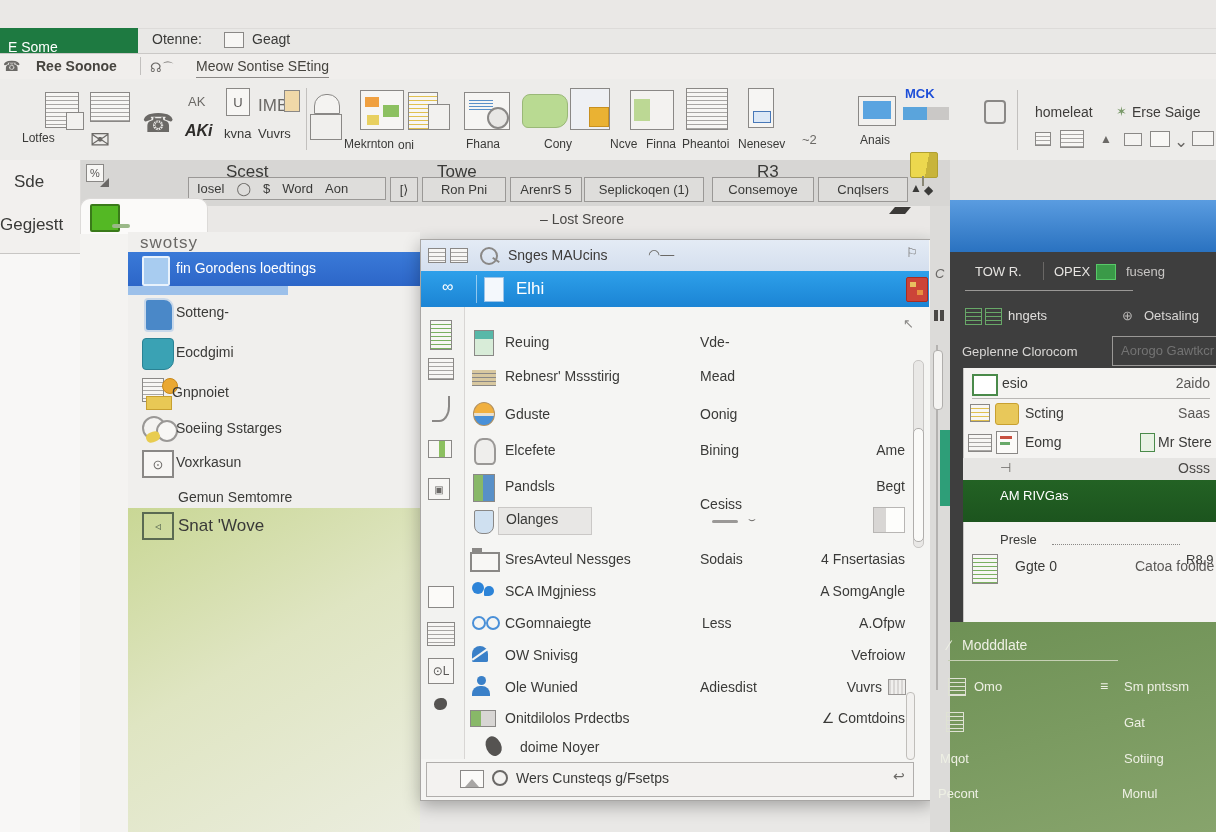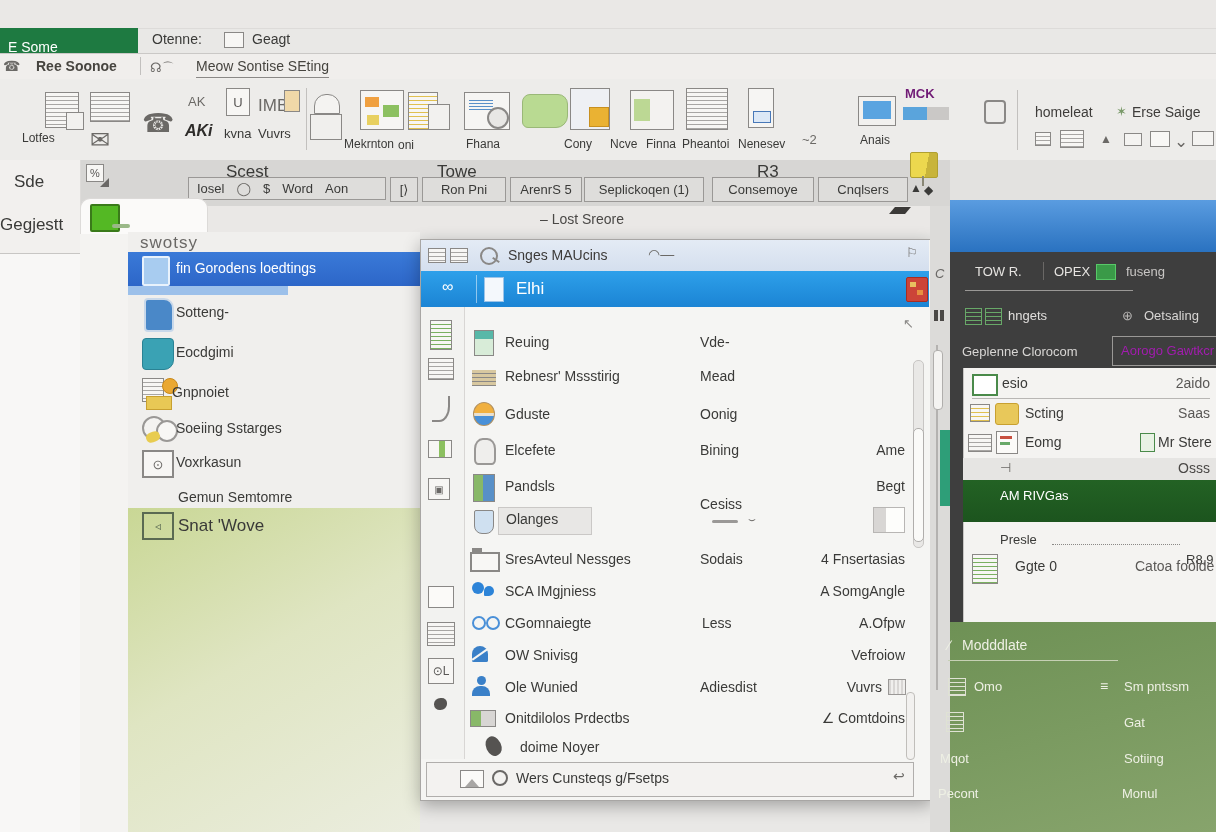--- a/index.html
+++ b/index.html
@@ -69,39 +69,39 @@
 <span class="abs t t12" style="left:398px;top:138px">oni</span>
 <div class="abs icon-box" style="left:464px;top:92px;width:46px;height:38px;background:#f6f5f3">
   <div class="abs" style="left:4px;top:5px;width:24px;height:12px;background:repeating-linear-gradient(#f6f5f3 0 2px,#5a90c8 2px 3px)"></div>
   <div class="abs" style="left:22px;top:14px;width:18px;height:18px;border:2px solid #8a8886;border-radius:50%;background:#e8e7e5"></div>
 </div>
 <span class="abs t t12" style="left:466px;top:137px">Fhana</span>
 <div class="abs" style="left:522px;top:94px;width:44px;height:32px;border:1px solid #9ab878;border-radius:8px 10px 12px 6px;background:#b9da92"></div>
 <div class="abs icon-box" style="left:570px;top:88px;width:40px;height:42px;background:#eef0f4">
   <div class="abs" style="left:18px;top:18px;width:18px;height:18px;background:#eab233;border:1px solid #c89020"></div>
 </div>
-<span class="abs t t12" style="left:564px;top:137px">Cony</span>
+<span class="abs t t12" style="left:544px;top:137px">Cony</span>
 <span class="abs t t12" style="left:610px;top:137px">Ncve</span>
 <div class="abs icon-box" style="left:630px;top:90px;width:44px;height:40px;background:#f3f2f0">
   <div class="abs" style="left:3px;top:8px;width:16px;height:22px;background:#bcd894"></div>
 </div>
 <span class="abs t t12" style="left:646px;top:137px">Finna</span>
 <div class="abs icon-box lines-gray" style="left:686px;top:88px;width:42px;height:42px"></div>
 <span class="abs t t12" style="left:682px;top:137px">Pheantoi</span>
 <div class="abs icon-box" style="left:748px;top:88px;width:26px;height:40px;background:#f6f5f3">
   <div class="abs" style="left:4px;top:22px;width:16px;height:10px;border:1px solid #4878b8;background:#dce8f6"></div>
 </div>
 <span class="abs t t12" style="left:738px;top:137px">Nenesev</span>
 <span class="abs t t13 muted" style="left:802px;top:132px">~2</span>
 
 <div class="abs icon-box" style="left:858px;top:96px;width:38px;height:30px;background:#f2f1ef">
   <div class="abs" style="left:4px;top:4px;width:28px;height:18px;background:#5aa4e0"></div>
 </div>
 <span class="abs t t12" style="left:860px;top:133px">Anais</span>
-<span class="abs t t13" style="left:905px;top:86px;font-weight:bold;color:#701a75">MCK</span>
+<span class="abs t t13" style="left:905px;top:86px;font-weight:bold;color:#1d4ed8">MCK</span>
 <div class="abs" style="left:903px;top:107px;width:46px;height:13px;background:#cac8c6">
   <div class="abs" style="left:0;top:0;width:24px;height:13px;background:#5aa4dc"></div>
 </div>
 <div class="abs" style="left:984px;top:100px;width:18px;height:20px;border:2px solid #8a8886;border-radius:4px;background:#edecea"></div>
 <div class="abs vsep" style="left:1017px;top:90px;height:60px"></div>
 <span class="abs t t14" style="left:1035px;top:104px;color:#3e3c3a">homeleat</span>
 <span class="abs t" style="left:1116px;top:104px;font-size:13px;color:#7a9a6a">✶</span>
 <span class="abs t t14" style="left:1132px;top:104px;color:#3e3c3a">Erse Saige</span>
 <div class="abs icon-box lines-gray" style="left:1035px;top:132px;width:16px;height:14px"></div>
 <div class="abs icon-box lines-gray" style="left:1060px;top:130px;width:24px;height:18px"></div>
@@ -347,21 +347,21 @@
 <div class="abs" style="left:965px;top:290px;width:168px;height:1px;background:#9a9896"></div>
 
 <div class="abs" style="left:965px;top:308px;width:15px;height:15px;border:1px solid #68a868;background:repeating-linear-gradient(#3e3e3e 0 3px,#68a868 3px 4px)"></div>
 <div class="abs" style="left:985px;top:308px;width:15px;height:15px;border:1px solid #68a868;background:repeating-linear-gradient(#3e3e3e 0 3px,#68a868 3px 4px)"></div>
 <span class="abs t t13" style="left:1008px;top:308px;color:#e0dedc">hngets</span>
 <span class="abs t t13" style="left:1122px;top:308px;color:#b8b6b4">⊕</span>
 <span class="abs t t13" style="left:1144px;top:308px;color:#d8d6d4">Oetsaling</span>
 
 <span class="abs t t13" style="left:962px;top:344px;color:#d8d6d4">Geplenne Clorocom</span>
 <div class="abs" style="left:1112px;top:336px;width:104px;height:28px;border:1px solid #9a9896;border-right:none;overflow:hidden">
-  <span class="t t13" style="position:absolute;left:8px;top:6px;color:#a21caf">Aorogo Gawtkcr</span>
+  <span class="t t13" style="position:absolute;left:8px;top:6px;color:#737373">Aorogo Gawtkcr</span>
 </div>
 
 <div class="abs" style="left:963px;top:368px;width:253px;height:254px;background:#f4f3f1;border-left:1px solid #c8c6c4"></div>
 <div class="abs" style="left:972px;top:374px;width:22px;height:18px;border:2px solid #4a8a4a;background:#fff"></div>
 <span class="abs t t14" style="left:1002px;top:375px">esio</span>
 <span class="abs t t14" style="left:1146px;top:375px;width:64px;text-align:right;color:#5a5856">2aido</span>
 <div class="abs" style="left:972px;top:398px;width:238px;height:1px;background:#b8b6b4"></div>
 <div class="abs icon-box lines-yellow" style="left:970px;top:404px;width:20px;height:18px"></div>
 <div class="abs" style="left:995px;top:403px;width:22px;height:20px;background:#e8c85a;border:1px solid #c8a030;border-radius:3px"></div>
 <span class="abs t t14" style="left:1025px;top:405px">Scting</span>

